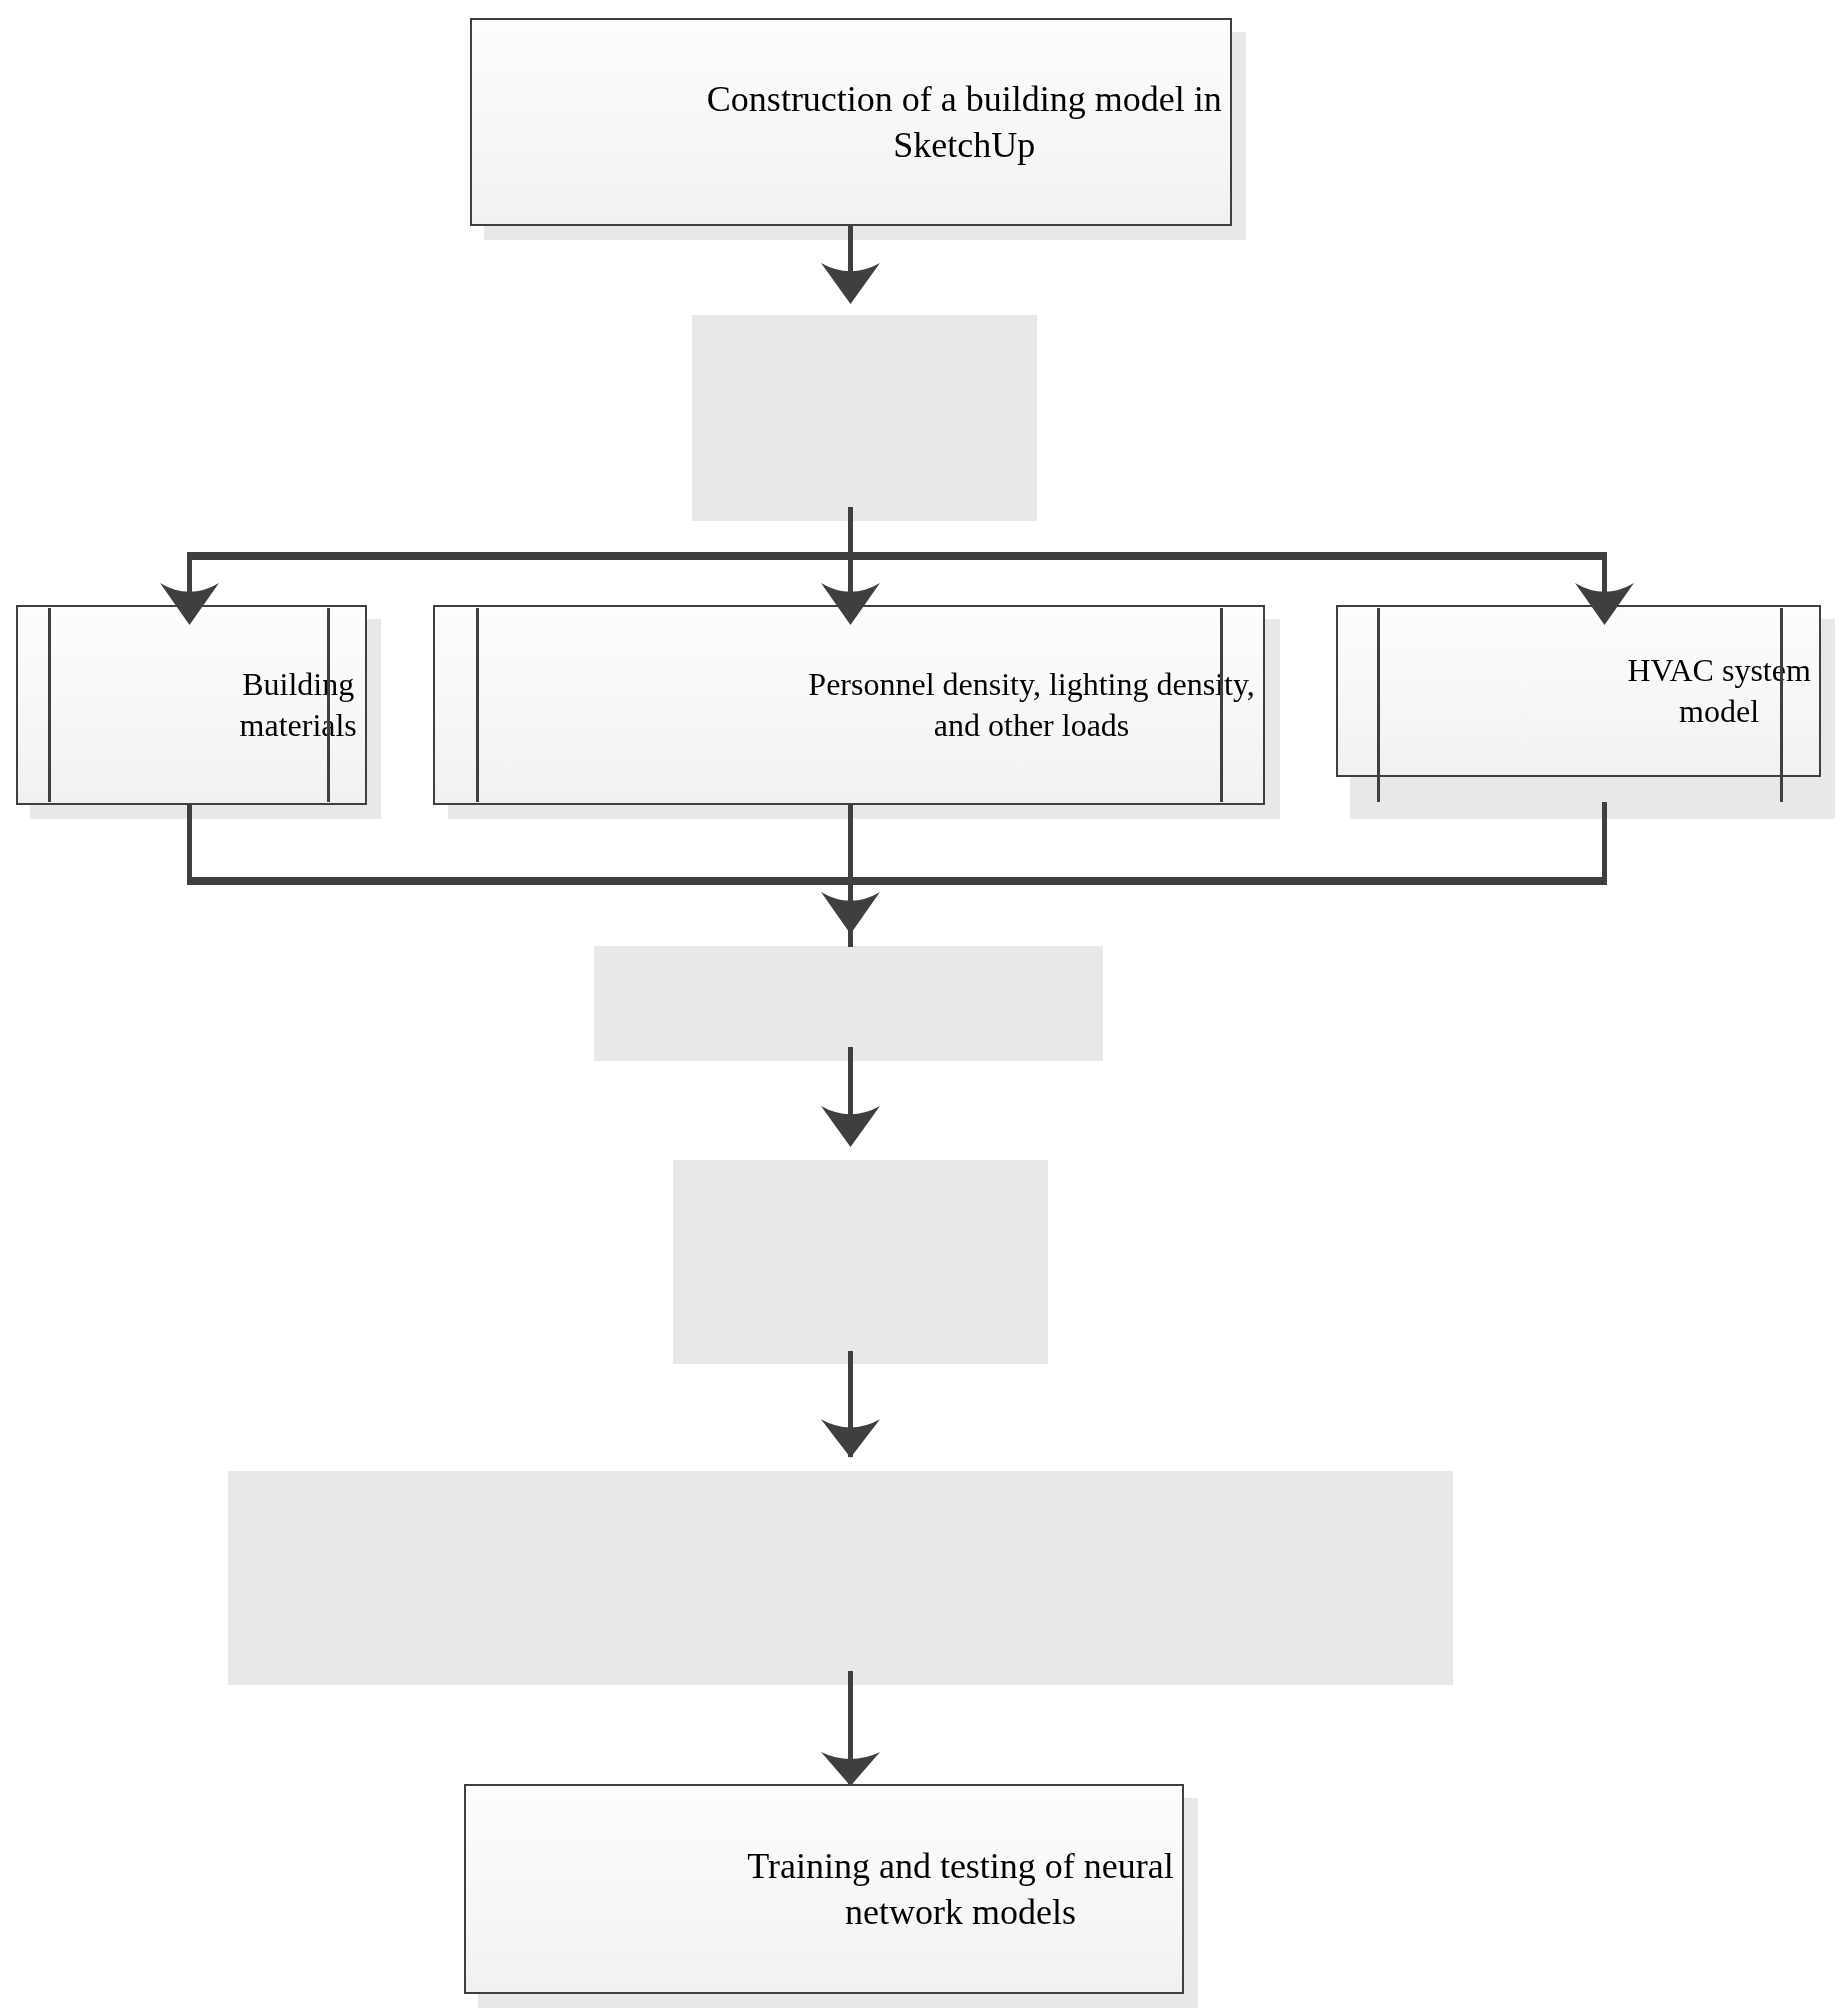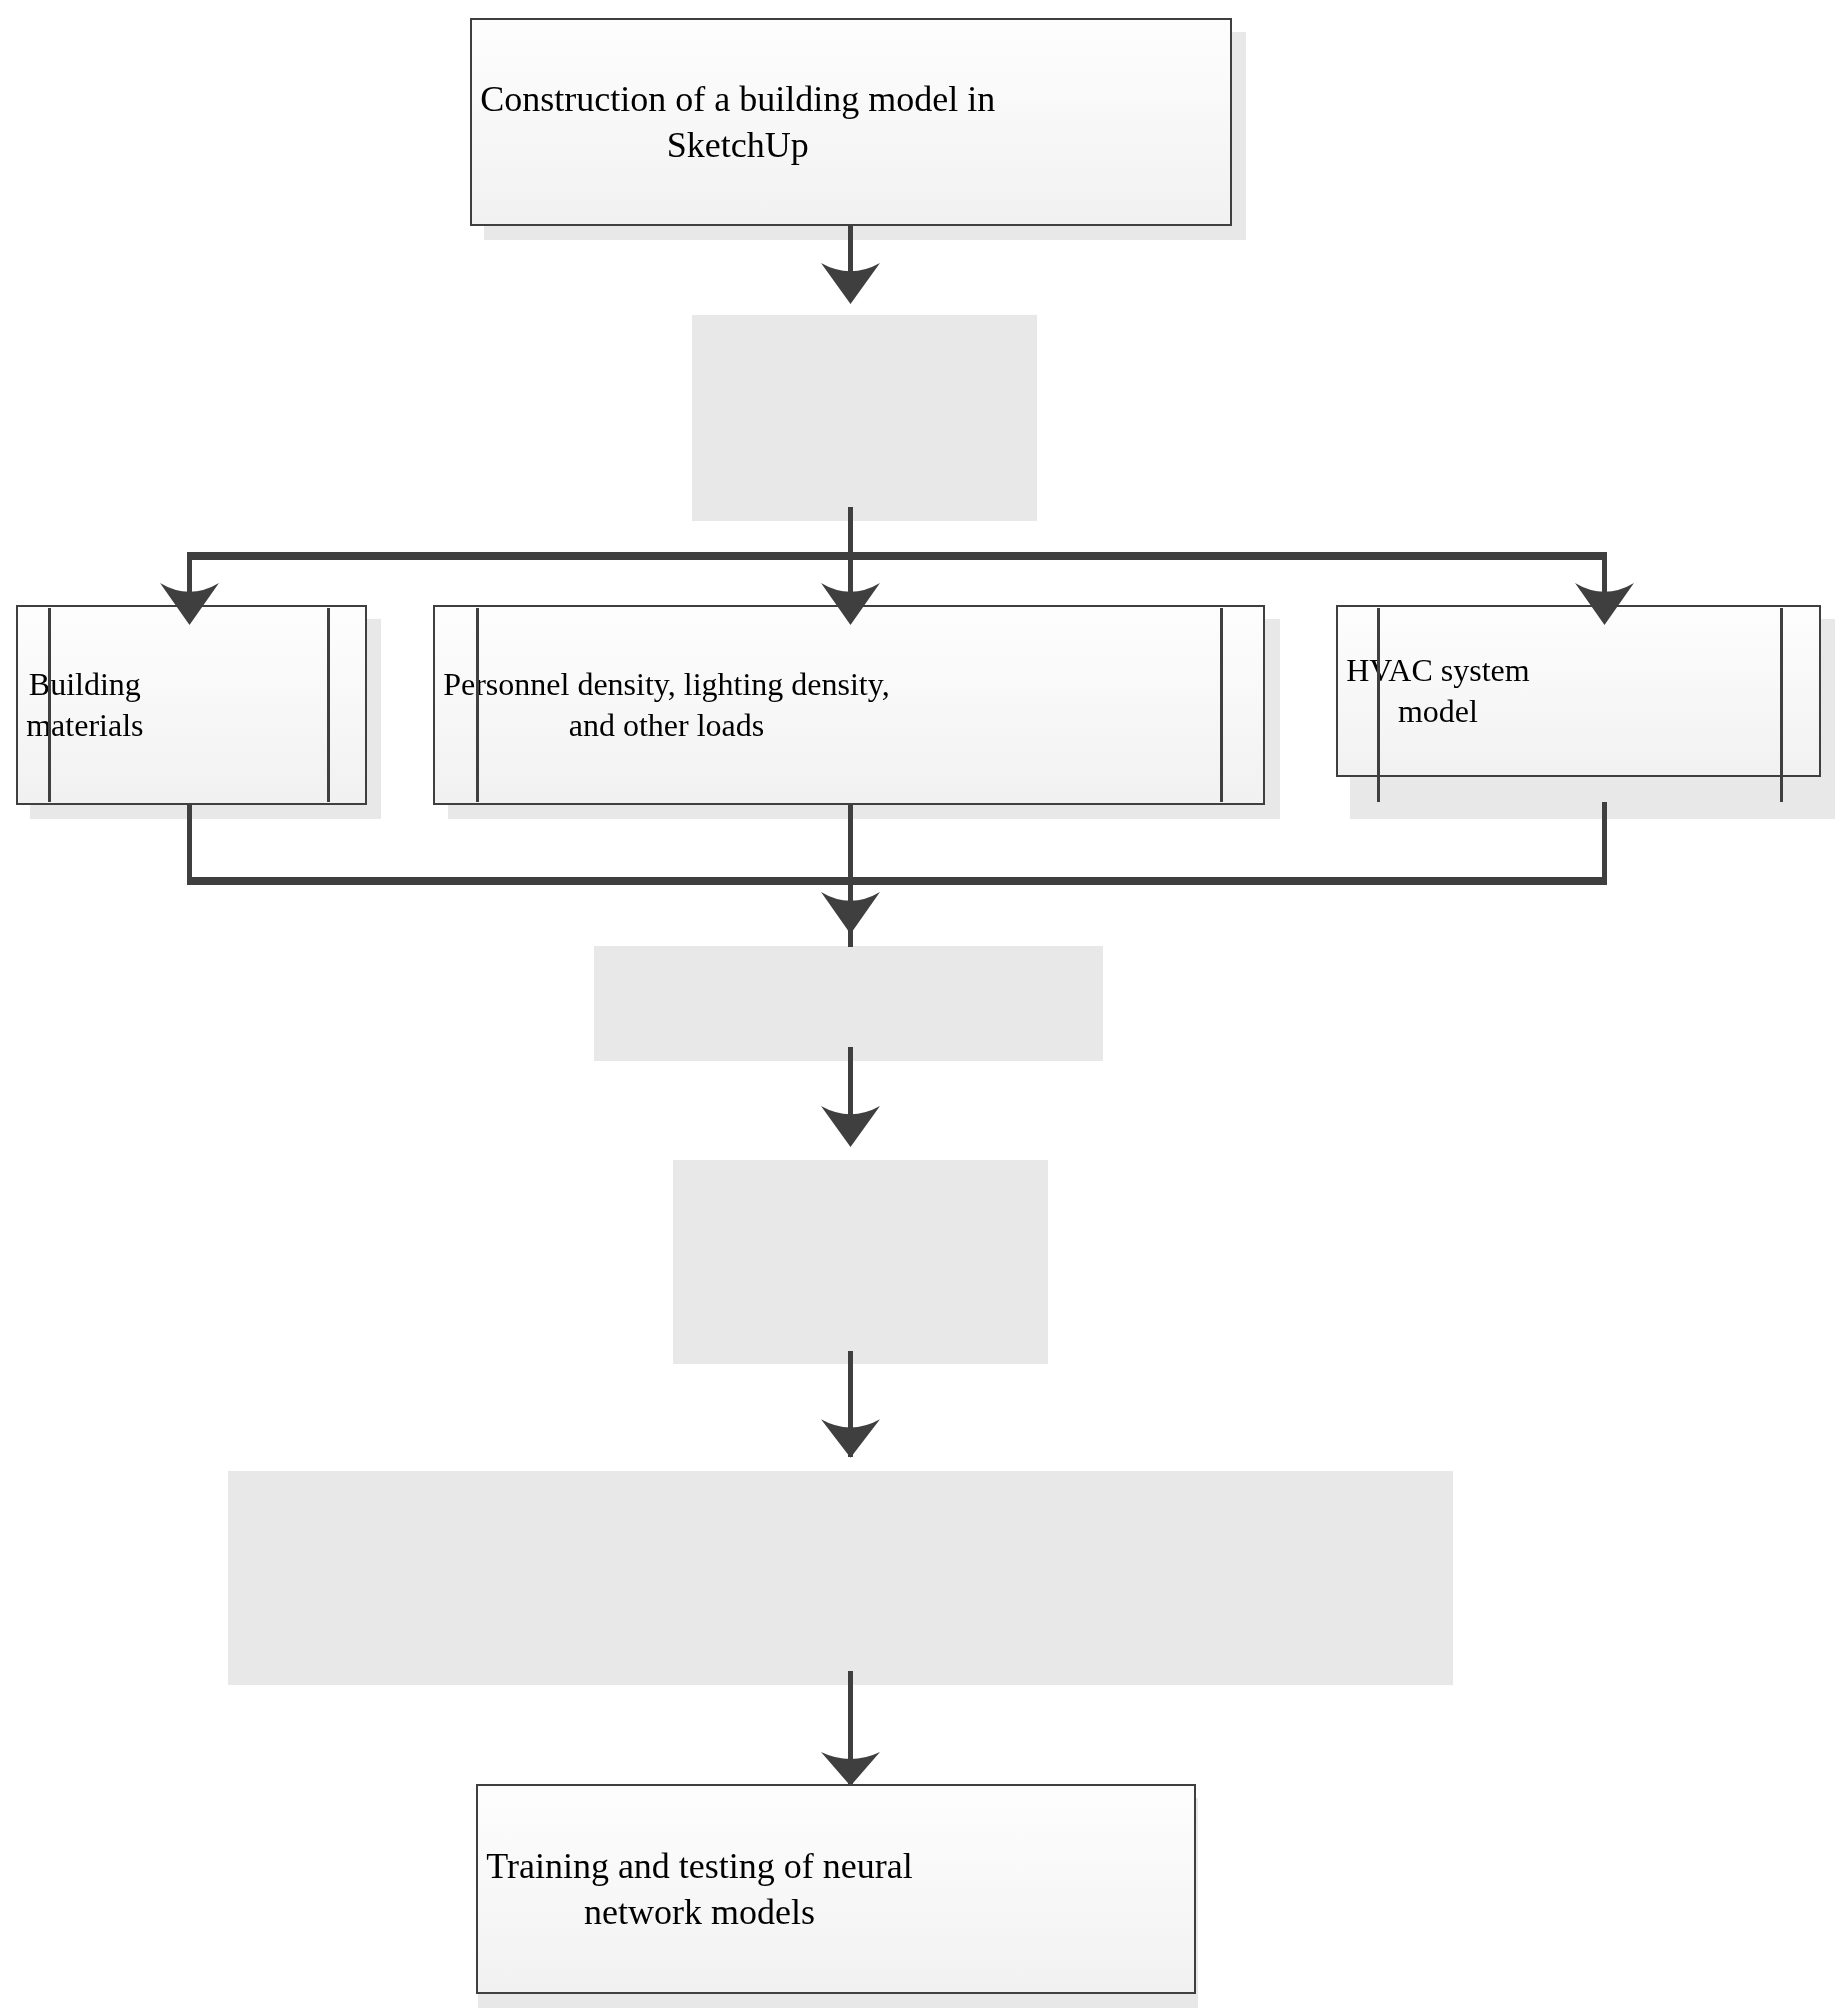--- a/index.html
+++ b/index.html
@@ -19,21 +19,21 @@
   }
 
   
   .node {
     position: absolute;
     box-sizing: border-box;
     border: 2.9px solid #3f3f3f;
     background: linear-gradient(to bottom, #fdfdfd 0%, #f9f9f9 40%, #f1f1f1 100%);
     display: flex;
     align-items: center;
-    justify-content: flex-start;
+    justify-content: flex-end;
     text-align: center;
     color: #000000;
     line-height: 1.28;
     z-index: 3;
   }
   .node .label {
     display: block;
     padding: 0 8.2px;
     white-space: pre-line;
   }
@@ -179,19 +179,19 @@
   <div class="shadow" style="left:228px; top:1471px; width:1225px; height:214px;"></div>
 
   <div class="vline" style="left:848px; top:1671px; width:5.3px; height:113px;"></div>
   <div class="arrowhead" style="left:821px; top:1752px;">
     <svg width="59" height="34" viewBox="0 0 101 58">
       <path d="M0,0 Q25,12 50.5,12 Q76,12 101,0 L50.5,58 Z" fill="#3f3f3f"></path>
     </svg>
   </div>
 
   <div class="shadow" style="left:478px; top:1798px; width:720px; height:210px;"></div>
-  <div class="node fs-big" style="left:464px; top:1784px; width:720px; height:210px;margin-left:12px;">
+  <div class="node fs-big" style="left:464px; top:1784px; width:720px; height:210px;">
     <span class="label">Training and testing of neural
 network models</span>
   </div>
 
 </div>
 
 
 </body></html>

